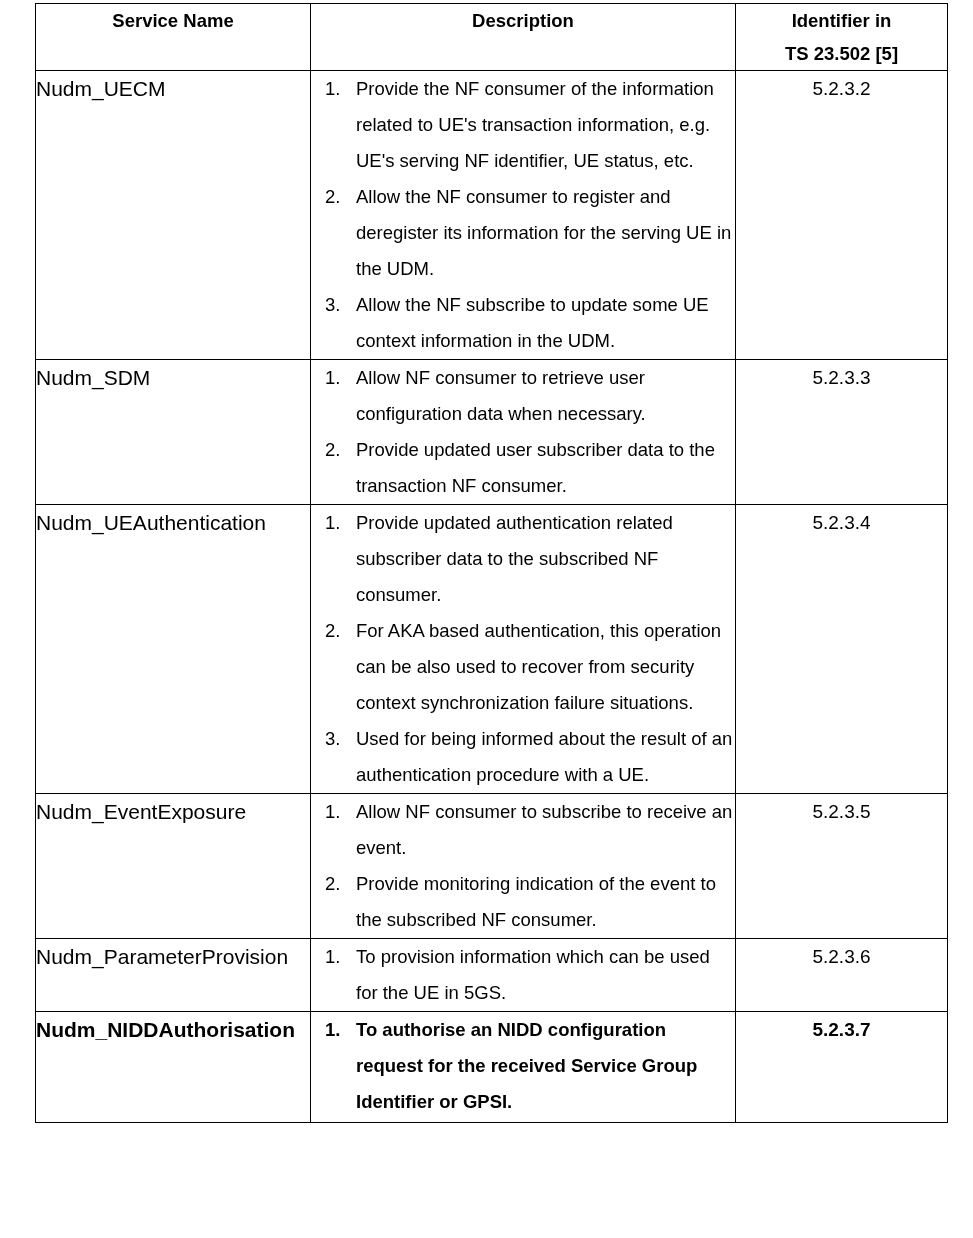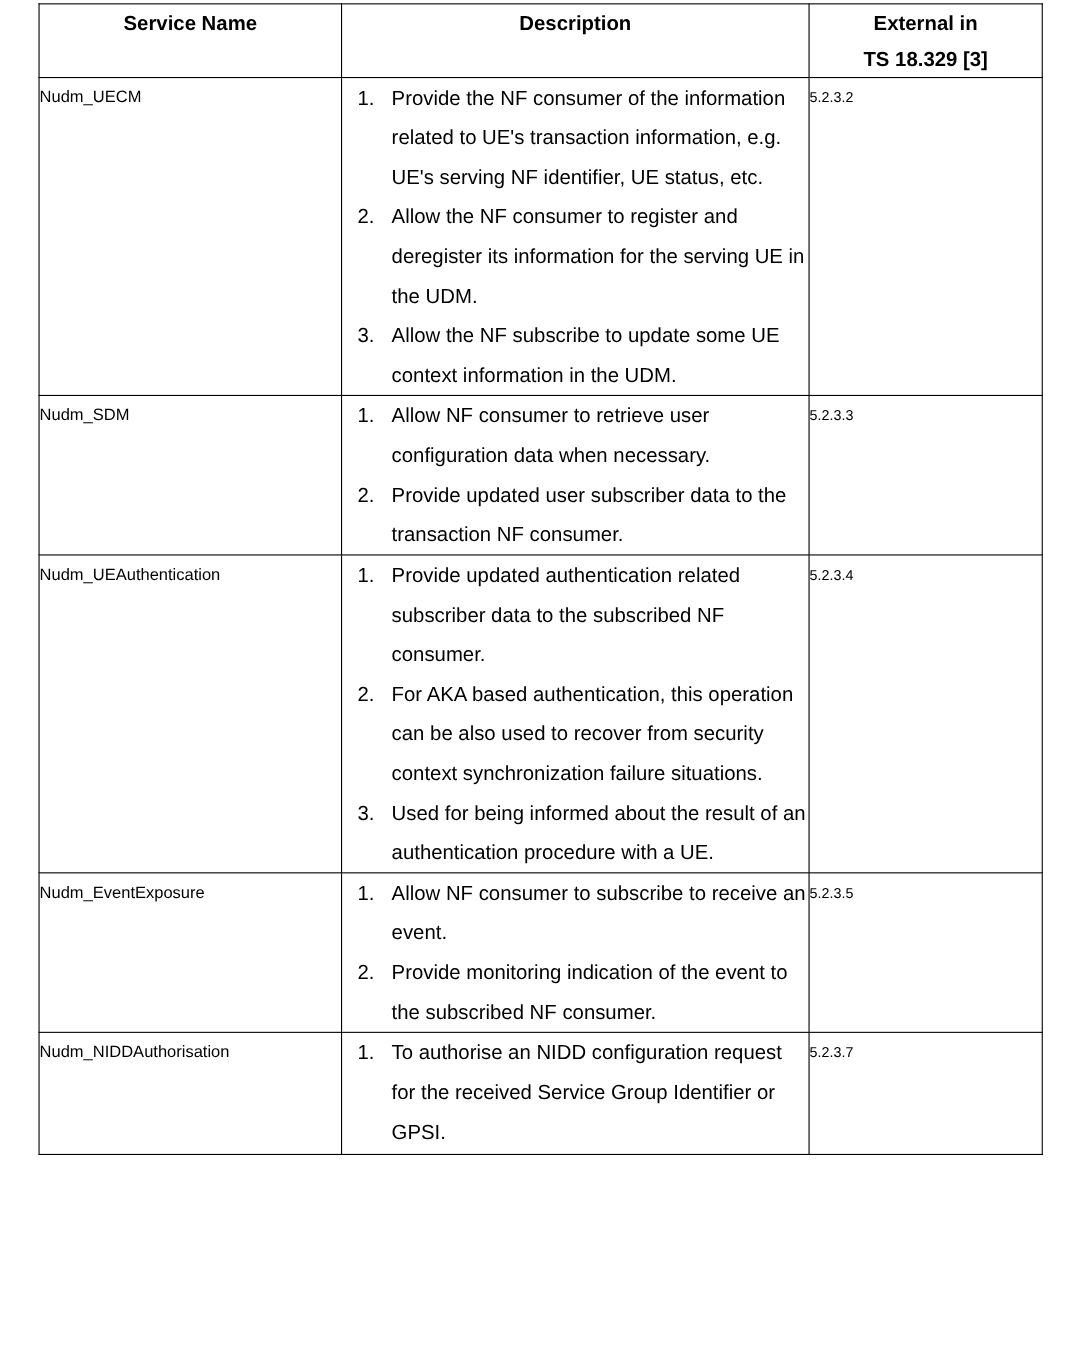--- a/index.html
+++ b/index.html
@@ -52,36 +52,36 @@
     line-height: 33px;
     padding: 8px 6px 14px 6px;
   }
   thead th .hdr-line {
     display: block;
     white-space: nowrap;
   }
 
   
   td.name-cell {
-    font-size: 15px;
+    font-size: 21px;
     line-height: 36px;
     padding: 9px 6px 10px 14px;
     word-break: break-word;
   }
 
   td.desc-cell {
     font-size: 18.5px;
     line-height: 36px;
     padding: 9px 8px 10px 0;
   }
 
   td.ref-cell {
-    font-size: 13px;
+    font-size: 19px;
     line-height: 36px;
-    text-align: left;
+    text-align: center;
     padding: 9px 4px 10px 4px;
   }
 
   ol.desc-list {
     margin: 0;
     padding: 0;
     list-style: none;
   }
   ol.desc-list > li {
     position: relative;
@@ -93,21 +93,21 @@
     left: 14px;
     top: 0;
     width: 26px;
     text-align: left;
   }
   ol.desc-list > li .li-text {
     display: block;
   }
 
   
-  tr.last-row td { padding-bottom: 2px; }
+  tr.last-row td { padding-bottom: 2px; font-weight: bold; }
 </style>
 </head>
 <body>
 
 <div class="page">
 
   <table class="svc-table">
     <colgroup>
       <col class="c-name">
       <col class="c-desc">
@@ -116,22 +116,22 @@
 
     <thead>
       <tr>
         <th>
           <span class="hdr-line">Service Name</span>
         </th>
         <th>
           <span class="hdr-line">Description</span>
         </th>
         <th>
-          <span class="hdr-line">External in</span>
-          <span class="hdr-line">TS 18.329 [3]</span>
+          <span class="hdr-line">Identifier in</span>
+          <span class="hdr-line">TS 23.502 [5]</span>
         </th>
       </tr>
     </thead>
 
     <tbody id="table-body">
         <tr>
           <td class="name-cell">Nudm_UECM</td>
           <td class="desc-cell">
             <ol class="desc-list">
               <li>
@@ -195,20 +195,32 @@
                 <span class="li-text">Allow NF consumer to subscribe to receive an event.</span>
               </li>
               <li>
                 <span class="li-num">2.</span>
                 <span class="li-text">Provide monitoring indication of the event to the subscribed NF consumer.</span>
               </li>
             </ol>
           </td>
           <td class="ref-cell">5.2.3.5</td>
         </tr>
+        <tr>
+          <td class="name-cell">Nudm_ParameterProvision</td>
+          <td class="desc-cell">
+            <ol class="desc-list">
+              <li>
+                <span class="li-num">1.</span>
+                <span class="li-text">To provision information which can be used for the UE in 5GS.</span>
+              </li>
+            </ol>
+          </td>
+          <td class="ref-cell">5.2.3.6</td>
+        </tr>
         <tr class="last-row">
           <td class="name-cell">Nudm_NIDDAuthorisation</td>
           <td class="desc-cell">
             <ol class="desc-list">
               <li>
                 <span class="li-num">1.</span>
                 <span class="li-text">To authorise an NIDD configuration request for the received Service Group Identifier or GPSI.</span>
               </li>
             </ol>
           </td>

